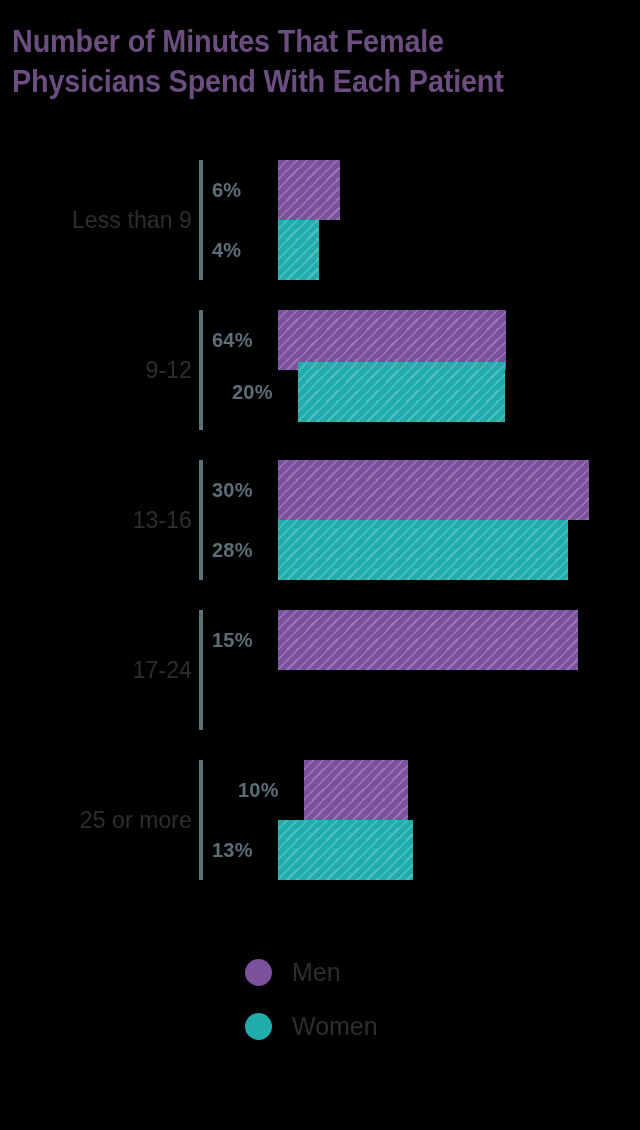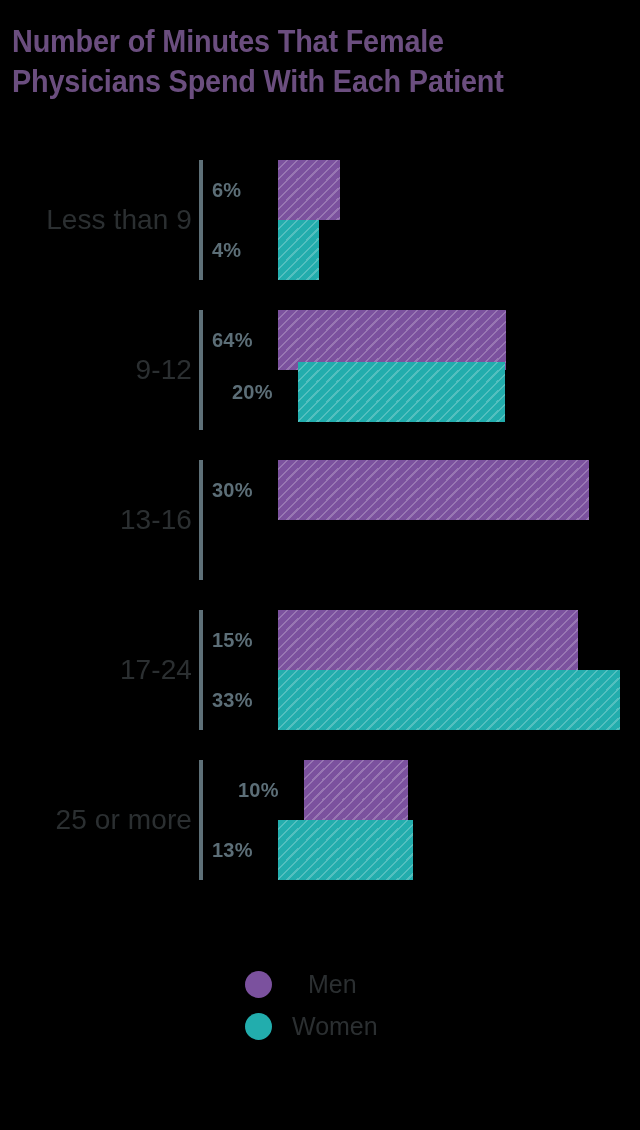--- a/index.html
+++ b/index.html
@@ -48,21 +48,21 @@
     width: 640px;
   }
 
   .cat-label {
     position: absolute;
     right: 448px;           
     top: 50%;
     transform: translateY(-50%);
     white-space: nowrap;
     color: #2B2F31;
-    font-size: 28px;
+    font-size: 23px;
     font-weight: 400;
     letter-spacing: 0.1px;
   }
 
   .divider {
     position: absolute;
     left: 199px;
     top: 0;
     bottom: 0;
     width: 4px;
@@ -180,49 +180,49 @@
         <div class="bar women" style="width: 207px;"></div>
       </div>
     </div>
     <div class="group" style="top: 300px; height: 120px;">
       <div class="cat-label">13-16</div>
       <div class="divider"></div>
       <div class="row" style="top: 0px;">
         <div class="pct">30%</div>
         <div class="bar men" style="width: 310.5px;"></div>
       </div>
+      <div class="row" style="top: 60px;">
+        <div class="pct">28%</div>
+        <div class="bar women" style="width: 289.8px;"></div>
+      </div>
     </div>
     <div class="group" style="top: 450px; height: 120px;">
       <div class="cat-label">17-24</div>
       <div class="divider"></div>
       <div class="row" style="top: 0px;">
         <div class="pct">15%</div>
         <div class="bar men" style="width: 300.15px;"></div>
-      </div>
-      <div class="row" style="top: 60px;">
-        <div class="pct">33%</div>
-        <div class="bar women" style="width: 341.55px;"></div>
       </div>
     </div>
     <div class="group" style="top: 600px; height: 120px;">
       <div class="cat-label">25 or more</div>
       <div class="divider"></div>
       <div class="row" style="top: 0px; margin-left: 26px;">
         <div class="pct">10%</div>
         <div class="bar men" style="width: 103.5px;"></div>
       </div>
       <div class="row" style="top: 60px;">
         <div class="pct">13%</div>
         <div class="bar women" style="width: 134.55px;"></div>
       </div>
     </div>
   </div>
 
 <div id="legend">
-    <div class="legend-item" style="top: 12px; gap: 16px;">
+    <div class="legend-item" style="top: 0px;">
       <span class="legend-swatch men"></span>
       <span class="legend-text">Men</span>
     </div>
     <div class="legend-item" style="top: 54px;">
       <span class="legend-swatch women"></span>
       <span class="legend-text">Women</span>
     </div>
   </div>
 
 </body></html>

